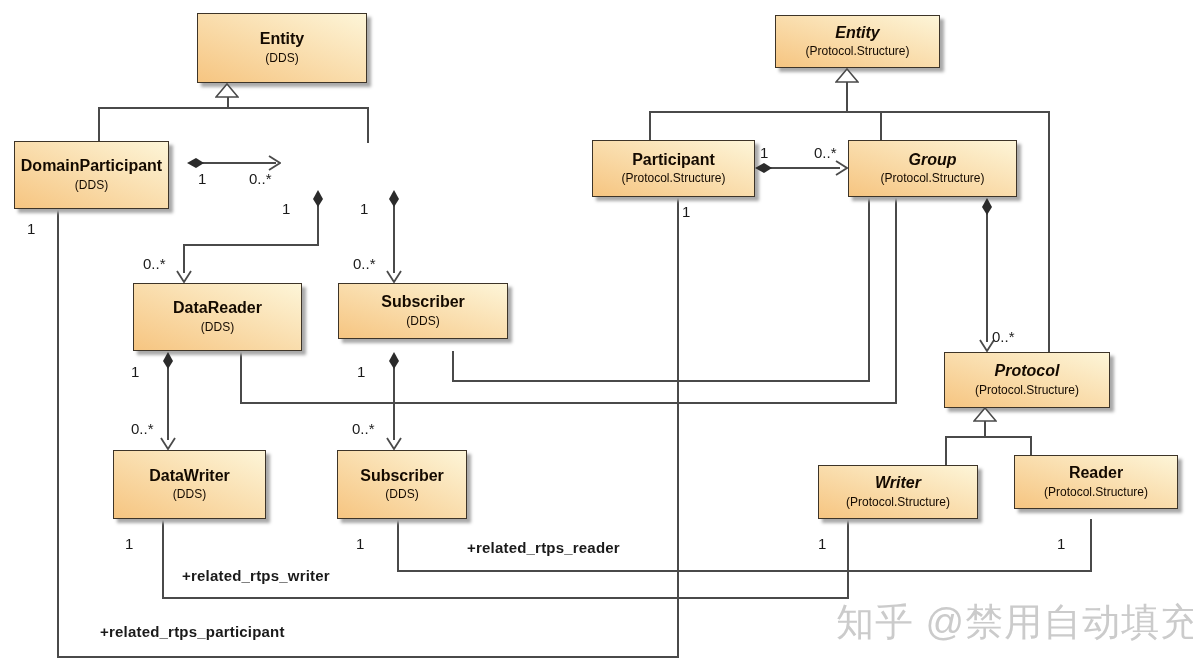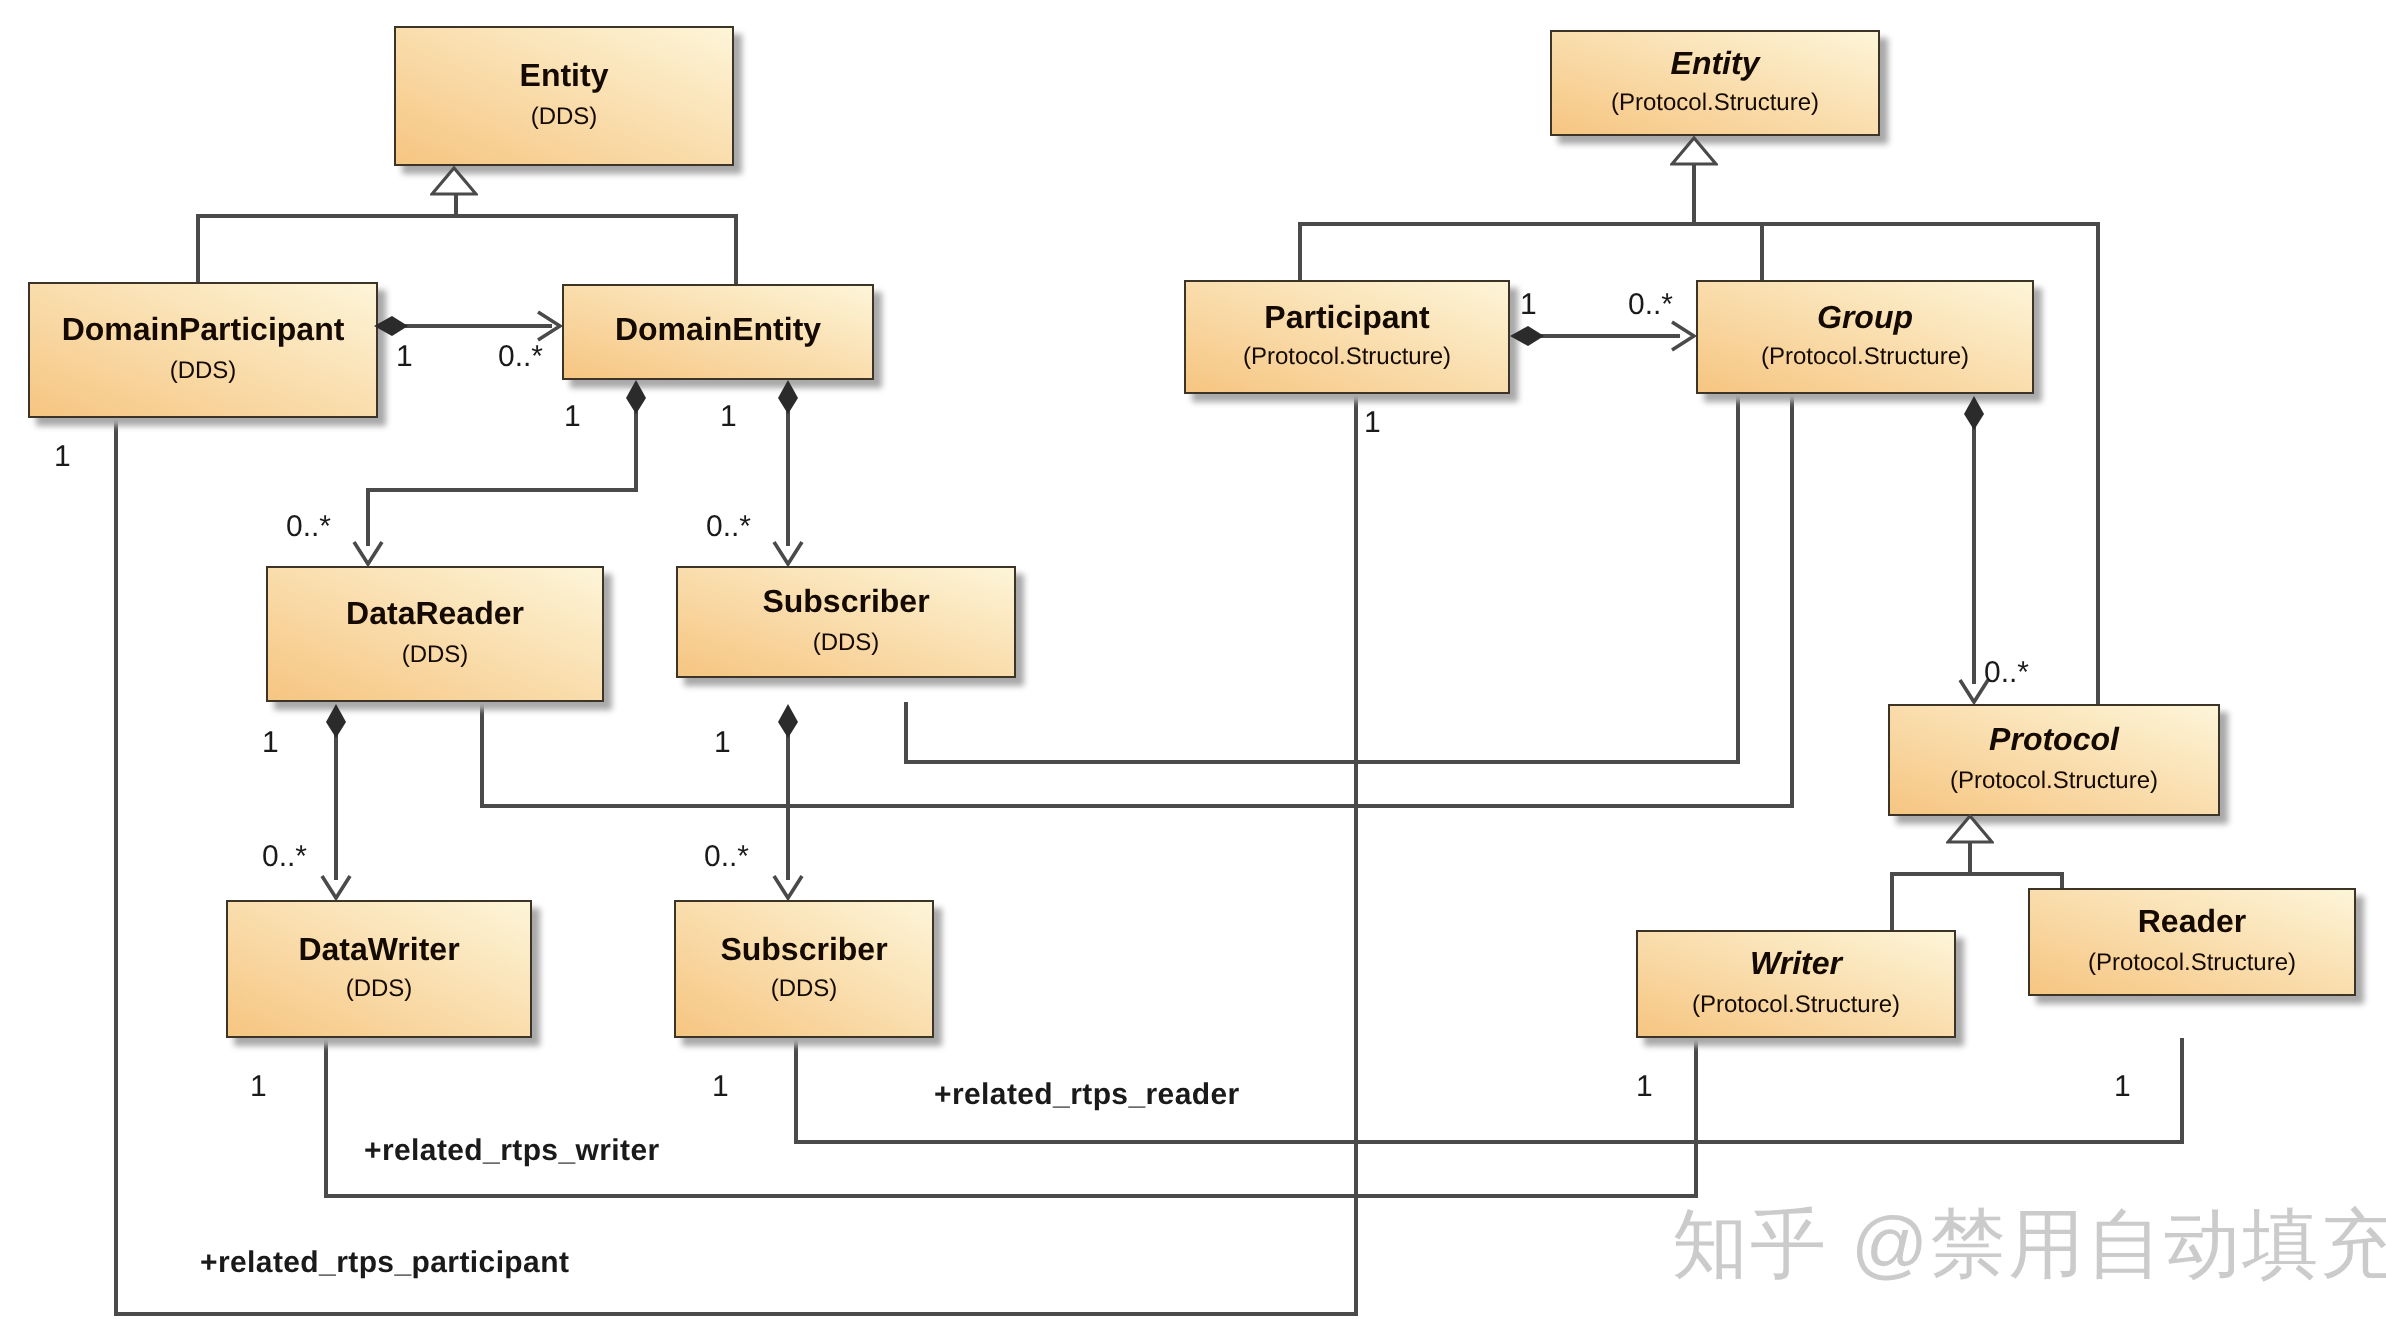--- a/index.html
+++ b/index.html
@@ -128,26 +128,23 @@
         <path d="M1 1 L8 12 L15 1" fill="none" stroke="#4a4a4a" stroke-width="1.8"></path>
       </svg></div>
   <div class="mk" style="left:979px;top:339px"><svg width="16" height="13">
         <path d="M1 1 L8 12 L15 1" fill="none" stroke="#4a4a4a" stroke-width="1.8"></path>
       </svg></div>
 
   <div class="ubox" style="left:197px;top:13px;width:170px;height:70px">
     <div class="cname">Entity</div>
     <div class="cster">(DDS)</div>
   </div>
-  <div class="ubox" style="left:14px;top:141px;width:175px;height:68px">
+  <div class="ubox" style="left:14px;top:141px;width:155px;height:68px">
     <div class="cname">DomainParticipant</div>
     <div class="cster">(DDS)</div>
-  </div>
-  <div class="ubox" style="left:281px;top:142px;width:156px;height:48px">
-    <div class="cname">DomainEntity</div>
   </div>
   <div class="ubox" style="left:133px;top:283px;width:169px;height:68px">
     <div class="cname">DataReader</div>
     <div class="cster">(DDS)</div>
   </div>
   <div class="ubox" style="left:338px;top:283px;width:170px;height:56px">
     <div class="cname">Subscriber</div>
     <div class="cster">(DDS)</div>
   </div>
   <div class="ubox" style="left:113px;top:450px;width:153px;height:69px">
@@ -171,21 +168,21 @@
     <div class="cster">(Protocol.Structure)</div>
   </div>
   <div class="ubox" style="left:944px;top:352px;width:166px;height:56px">
     <div class="cname it">Protocol</div>
     <div class="cster">(Protocol.Structure)</div>
   </div>
   <div class="ubox" style="left:818px;top:465px;width:160px;height:54px">
     <div class="cname it">Writer</div>
     <div class="cster">(Protocol.Structure)</div>
   </div>
-  <div class="ubox" style="left:1014px;top:444px;width:164px;height:54px">
+  <div class="ubox" style="left:1014px;top:455px;width:164px;height:54px">
     <div class="cname">Reader</div>
     <div class="cster">(Protocol.Structure)</div>
   </div>
 
   <div class="mlabel" style="left:198px;top:170px">1</div>
   <div class="mlabel" style="left:249px;top:170px">0..*</div>
   <div class="mlabel" style="left:282px;top:200px">1</div>
   <div class="mlabel" style="left:360px;top:200px">1</div>
   <div class="mlabel" style="left:143px;top:255px">0..*</div>
   <div class="mlabel" style="left:353px;top:255px">0..*</div>

